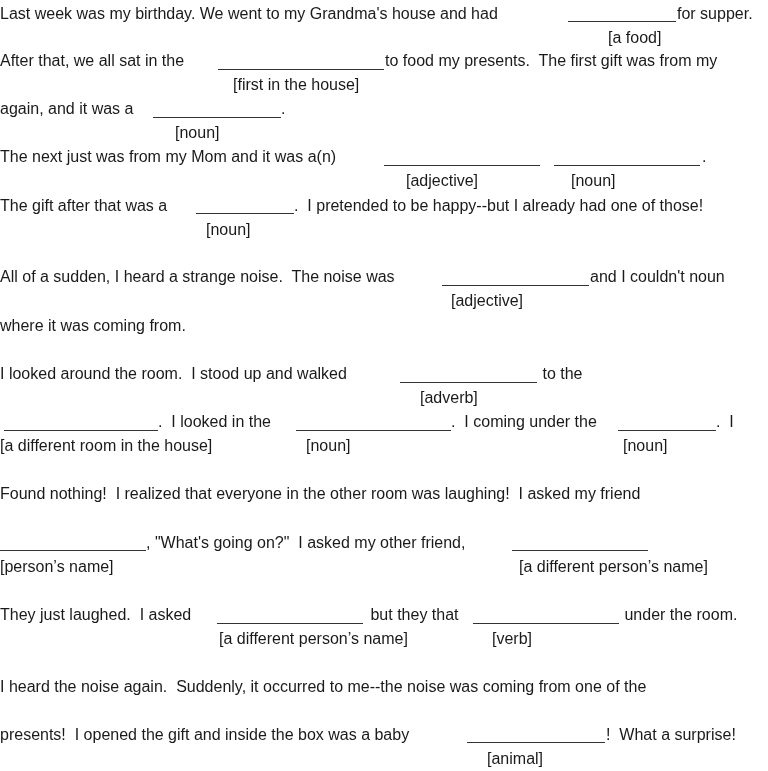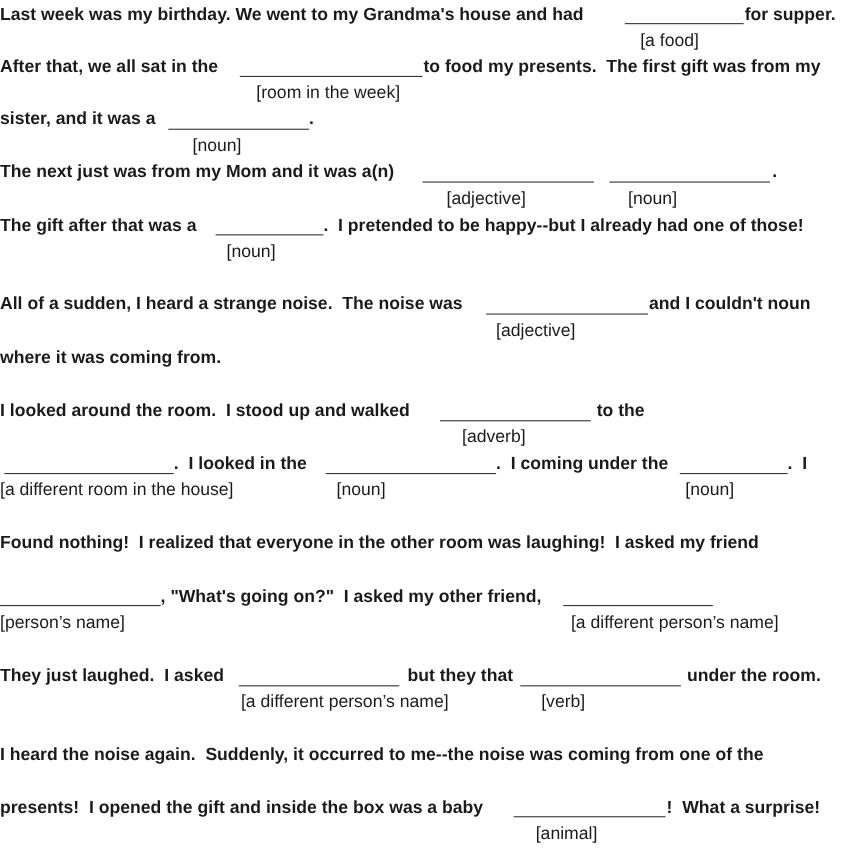--- a/index.html
+++ b/index.html
@@ -7,38 +7,38 @@
     width: 768px; height: 771px; position: relative; overflow: hidden;
     font-family: "Liberation Sans", "DejaVu Sans", sans-serif;
     color: #1a1a1a;
   }
   .blank {
     position: absolute; height: 0; border-bottom: 1px solid #333;
   }
   .lbl {
     position: absolute; white-space: pre; font-size: 16px; line-height: 20px;
   }
-  .t { position: absolute; white-space: pre; font-size: 16px; line-height: 20px; font-weight: bold; }
+  .t { position: absolute; white-space: pre; font-size: 16px; line-height: 20px; }
 </style>
 </head>
 <body>
 
 <div>
 
   <span class="t" style="left:0;top:4px">Last week was my birthday. We went to my Grandma's house and had </span>
   <div class="blank" style="left:568px;top:21px;width:108px"></div>
   <span class="t" style="left:677px;top:4px">for supper.</span>
-  <span class="lbl" style="left:582px;top:28px">[a food]</span>
+  <span class="lbl" style="left:608px;top:28px">[a food]</span>
 
   <span class="t" style="left:0;top:51px">After that, we all sat in the </span>
   <div class="blank" style="left:218px;top:69px;width:166px"></div>
   <span class="t" style="left:385px;top:51px">to food my presents.  The first gift was from my</span>
-  <span class="lbl" style="left:233px;top:75px">[room in the week]</span>
+  <span class="lbl" style="left:233px;top:75px">[first in the house]</span>
 
-  <span class="t" style="left:0;top:99px">sister, and it was a </span>
+  <span class="t" style="left:0;top:99px">again, and it was a </span>
   <div class="blank" style="left:153px;top:117px;width:128px"></div>
   <span class="t" style="left:281px;top:99px">.</span>
   <span class="lbl" style="left:175px;top:123px">[noun]</span>
 
   <span class="t" style="left:0;top:147px">The next just was from my Mom and it was a(n) </span>
   <div class="blank" style="left:384px;top:165px;width:156px"></div>
   <div class="blank" style="left:554px;top:165px;width:146px"></div>
   <span class="t" style="left:702px;top:147px">.</span>
   <span class="lbl" style="left:406px;top:171px">[adjective]</span>
   <span class="lbl" style="left:571px;top:171px">[noun]</span>

